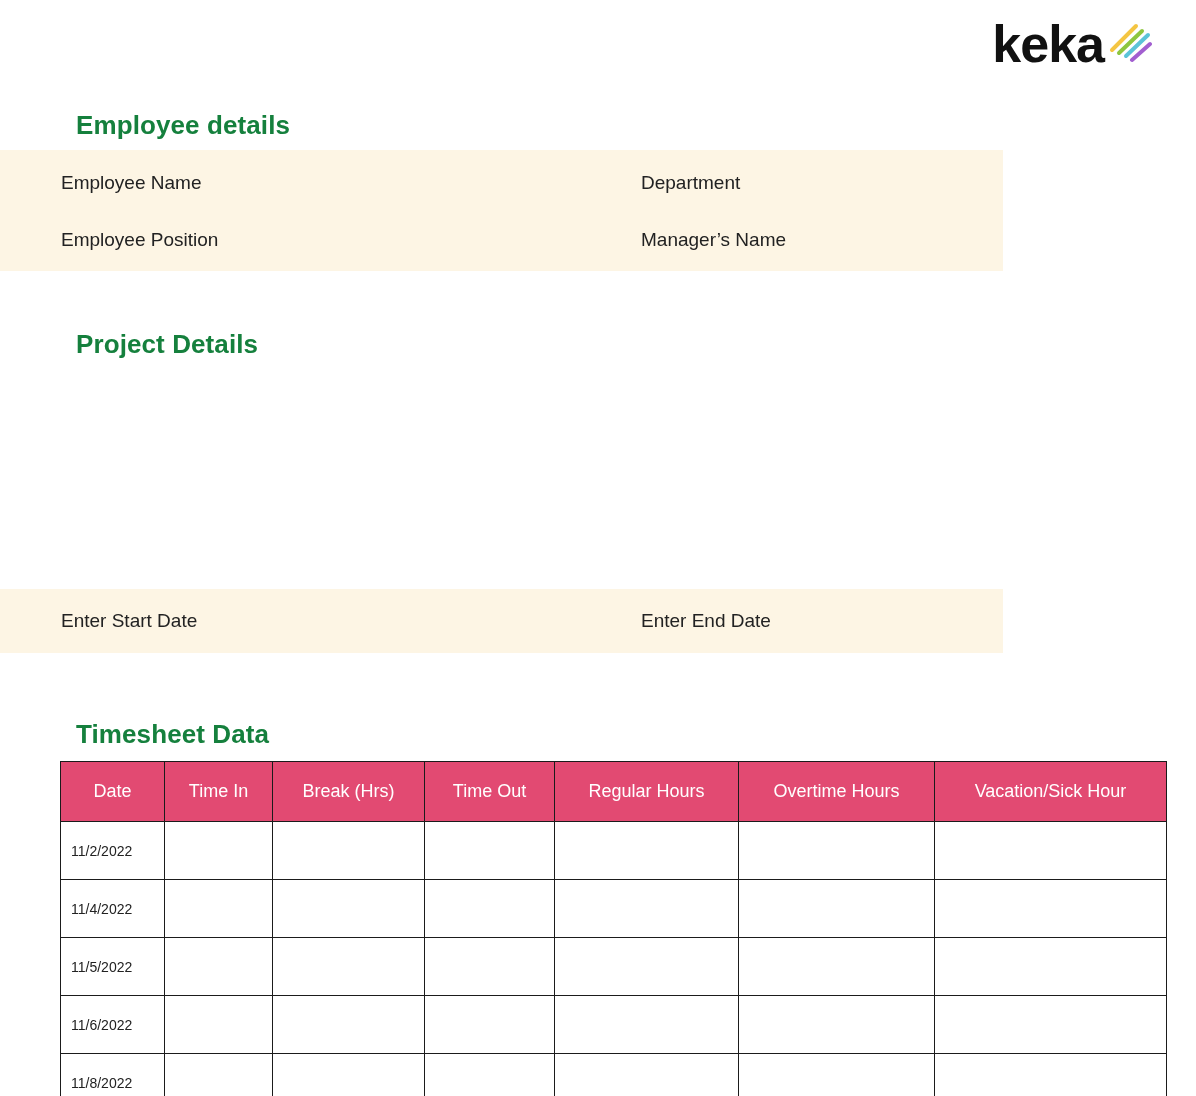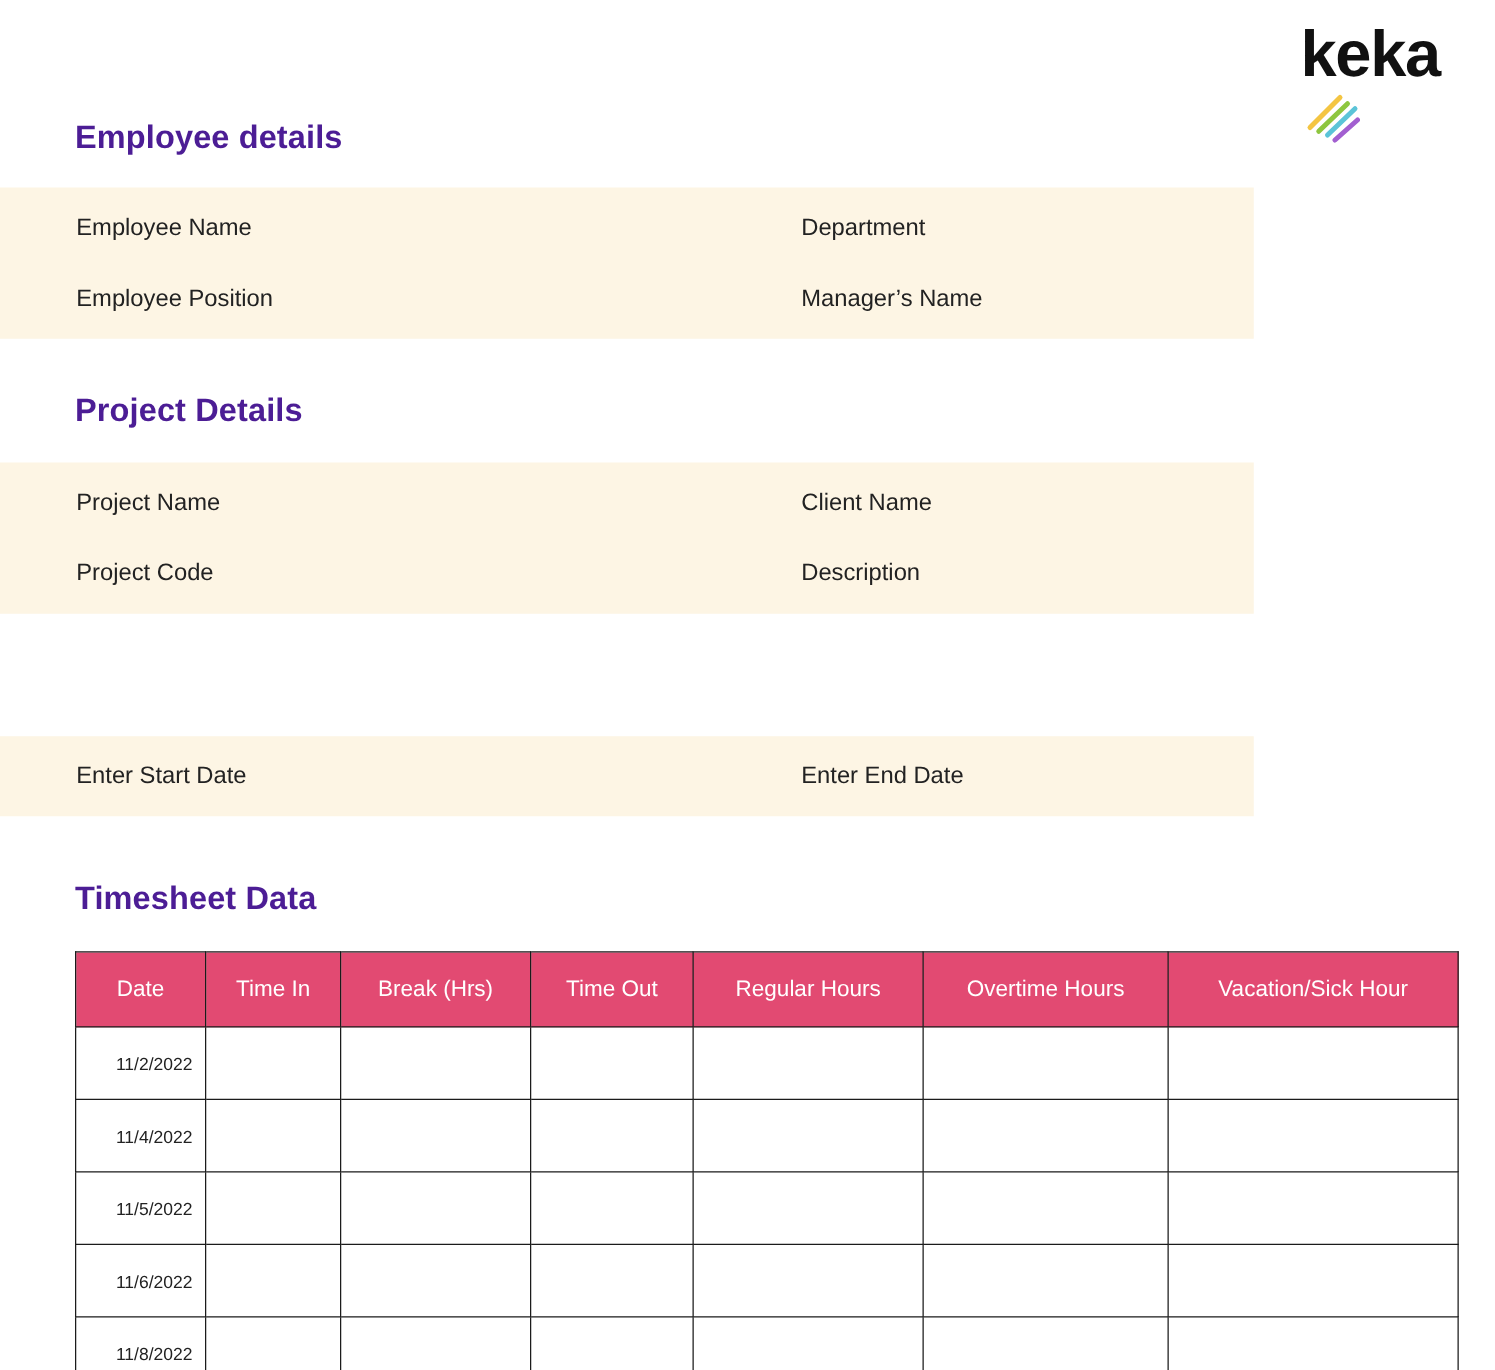--- a/index.html
+++ b/index.html
@@ -17,43 +17,42 @@
     overflow: hidden;
   }
 
   
   .logo-wrap {
     position: absolute;
     top: 18px;
     right: 44px;
     display: flex;
     align-items: flex-start;
-    flex-direction: column;
   }
   .logo-text {
     font-size: 52px;
     font-weight: 700;
     letter-spacing: -1px;
     color: #111111;
     line-height: 1;
     font-family: "Liberation Sans", sans-serif;
   }
   .logo-spark {
     margin-left: 2px;
     margin-top: 2px;
   }
 
   
   h2.section-title {
     position: absolute;
     left: 60px;
-    margin: 0;
+    margin: 16px;
     font-size: 26px;
     font-weight: 700;
-    color: #4c1d95;
+    color: #15803d;
     letter-spacing: 0.1px;
   }
 
   
   .panel {
     position: absolute;
     left: 0;
     width: 1003px;
     background: #fdf5e4;
   }
@@ -89,21 +88,21 @@
   }
   table.ts td {
     border: 1px solid #1b1b1b;
     height: 58px;
     background: #ffffff;
     font-size: 14px;
     color: #222222;
     padding: 0 10px;
   }
   table.ts td.date-cell {
-    text-align: right;
+    text-align: left;
   }
   
   .c0 { width: 104px; }
   .c1 { width: 108px; margin-left: 44px; }
   .c2 { width: 152px; }
   .c3 { width: 130px; margin-top: 25px; }
   .c4 { width: 184px; }
   .c5 { width: 196px; }
   .c6 { width: 232px; margin-top: 48px; }
 </style>
@@ -126,26 +125,20 @@
 
   <h2 class="section-title" style="top:94px;">Employee details</h2>
   <div class="panel" style="top:150px; height:121px;">
     <div class="row col-left" style="top:22px;">Employee Name</div>
     <div class="row col-right" style="top:22px;">Department</div>
     <div class="row col-left" style="top:79px;">Employee Position</div>
     <div class="row col-right" style="top:79px;">Manager’s Name</div>
   </div>
 
   <h2 class="section-title" style="top:313px;">Project Details</h2>
-  <div class="panel" style="top:370px; height:121px;">
-    <div class="row col-left" style="top:22px;">Project Name</div>
-    <div class="row col-right" style="top:22px;">Client Name</div>
-    <div class="row col-left" style="top:78px;">Project Code</div>
-    <div class="row col-right" style="top:78px;">Description</div>
-  </div>
 
   <div class="panel" style="top:589px; height:64px;">
     <div class="row col-left" style="top:21px;">Enter Start Date</div>
     <div class="row col-right" style="top:21px;">Enter End Date</div>
   </div>
 
   <h2 class="section-title" style="top:703px;">Timesheet Data</h2>
 
   <div class="table-wrap">
     <table class="ts">

